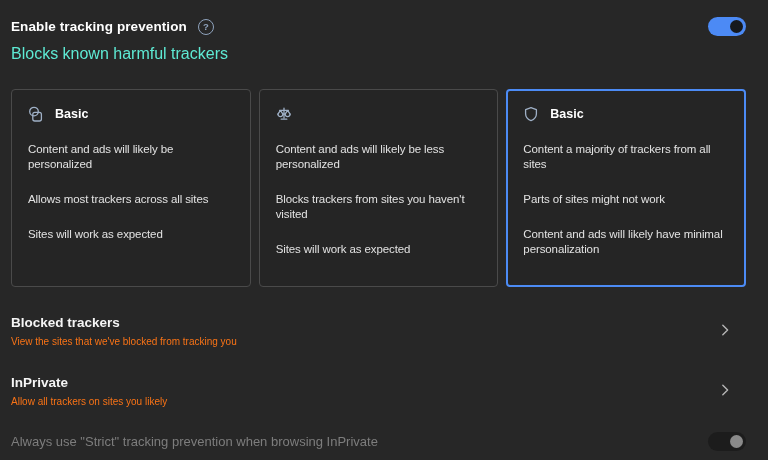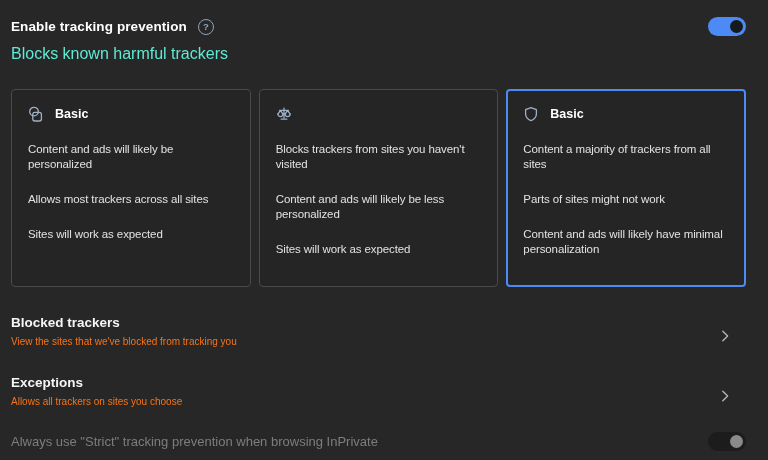--- a/index.html
+++ b/index.html
@@ -36,21 +36,21 @@
     border:1px solid #4a4a4a;border-radius:4px;padding:16px 12px 0 16px;cursor:pointer;
   }
   .card.selected{border:2px solid #4c8bf5;padding:15px 11px 0 15px;}
   .card-head{display:flex;align-items:center;gap:11px;}
   .card-icon{display:flex;flex:0 0 auto;}
   .card-icon svg{stroke:#9fb0c6;fill:none;stroke-width:1.3;stroke-linecap:round;stroke-linejoin:round;}
   .card-title{font-size:12.5px;font-weight:700;color:#ffffff;}
   .card p{margin:20px 0 0;font-size:11.5px;line-height:15px;color:#e2e2e2;letter-spacing:-0.1px;}
 
   
-  .nav-row{display:flex;align-items:flex-end;margin-top:28px;cursor:pointer;gap:40px;}
+  .nav-row{display:flex;align-items:center;margin-top:28px;cursor:pointer;gap:40px;}
   .nav-row .row-text{flex:1;}
   .row-title{font-size:13.5px;font-weight:700;color:#f5f5f5;}
   .row-sub{margin-top:6px;font-size:10px;color:#f97316;}
   .chevron{margin:2px 14px 0 0;flex:0 0 auto;}
 
   
   .inprivate{display:flex;align-items:center;margin-top:25px;}
   .inprivate-label{flex:1;font-size:13px;color:#7d7d7d;}
 </style>
 </head>
@@ -88,22 +88,22 @@
     <div class="card">
       <div class="card-head">
         <span class="card-icon">
           <svg width="16" height="16" viewBox="0 0 16 16">
             <path d="M8 2.2 V11.8 M5.2 13.2 H10.8 M3.6 4.4 H12.4 M4.4 4.4 L1.9 8.1 M4.4 4.4 L6.9 8.1 M11.6 4.4 L9.1 8.1 M11.6 4.4 L14.1 8.1"></path>
             <path d="M1.9 8.1 A2.5 2.5 0 0 0 6.9 8.1"></path>
             <path d="M9.1 8.1 A2.5 2.5 0 0 0 14.1 8.1"></path>
           </svg>
         </span>
       </div>
+      <p>Content and ads will likely be less personalized</p>
       <p>Blocks trackers from sites you haven't visited</p>
-      <p>Content and ads will likely be less personalized</p>
       <p>Sites will work as expected</p>
     </div>
 
     <div class="card selected">
       <div class="card-head">
         <span class="card-icon">
           <svg width="16" height="16" viewBox="0 0 16 16">
             <path d="M8 1.6 L13.4 3.7 V7.8 C13.4 11.3 11.1 13.5 8 14.6 C4.9 13.5 2.6 11.3 2.6 7.8 V3.7 Z"></path>
           </svg>
         </span>
@@ -123,22 +123,22 @@
     </div>
     <span class="chevron">
       <svg width="14" height="14" viewBox="0 0 16 16">
         <path d="M5.5 2.5 L11 8 L5.5 13.5" stroke="#b5b5b5" stroke-width="1.6" fill="none" stroke-linecap="round" stroke-linejoin="round"></path>
       </svg>
     </span>
   </div>
 
   <div class="nav-row">
     <div class="row-text">
-      <div class="row-title">Exceptions</div>
-      <div class="row-sub">Allows all trackers on sites you choose</div>
+      <div class="row-title">InPrivate</div>
+      <div class="row-sub">Allow all trackers on sites you likely</div>
     </div>
     <span class="chevron">
       <svg width="14" height="14" viewBox="0 0 16 16">
         <path d="M5.5 2.5 L11 8 L5.5 13.5" stroke="#b5b5b5" stroke-width="1.6" fill="none" stroke-linecap="round" stroke-linejoin="round"></path>
       </svg>
     </span>
   </div>
 
   <div class="inprivate">
     <span class="inprivate-label">Always use "Strict" tracking prevention when browsing InPrivate</span>

